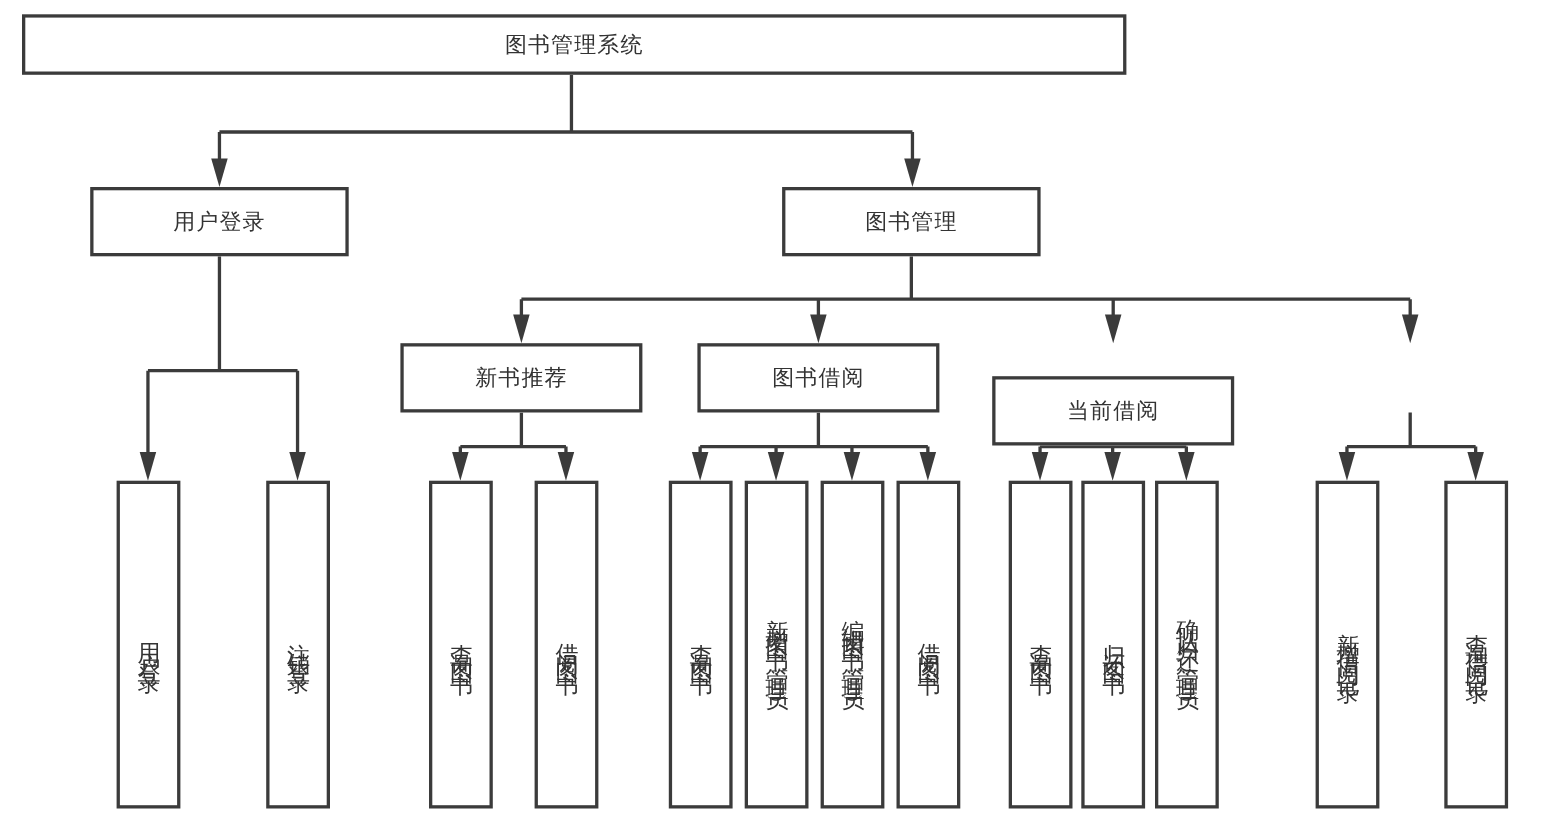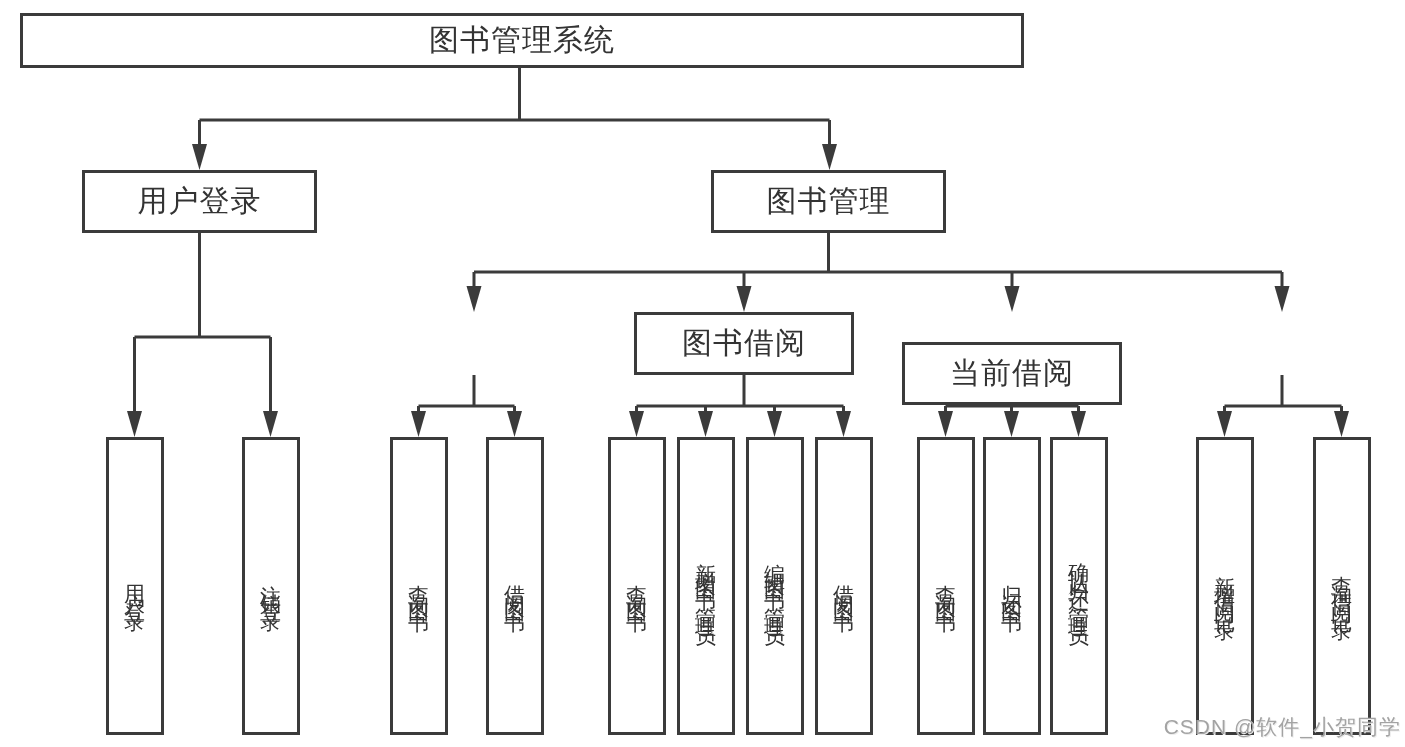--- a/index.html
+++ b/index.html
@@ -33,21 +33,21 @@
   .connector polygon { fill: var(--line); }
   .box {
     position: absolute;
     background: var(--box-fill);
     border: 3px solid var(--line);
     display: flex;
     align-items: center;
     justify-content: center;
     color: var(--text);
   }
-  .hbox { font-size: 30px; letter-spacing: 1px; }
+  .hbox { font-size: 20px; letter-spacing: 1px; }
   .root-box { left: 20px; top: 13px; width: 1004px; height: 55px; }
   .l2 { top: 170px; width: 235px; height: 63px; }
   .l3 { top: 312px; width: 220px; height: 63px; }
   .vbox { top: 437px; width: 58px; height: 298px; }
   .vbox span {
     writing-mode: vertical-rl;
     text-orientation: mixed;
     font-size: 21px;
     line-height: 1;
     letter-spacing: 9px;
@@ -112,20 +112,23 @@
     <span>图书管理系统</span>
   </div>
 
   <div class="box hbox l2" style="left:82px;">
     <span>用户登录</span>
   </div>
   <div class="box hbox l2" style="left:711px;">
     <span>图书管理</span>
   </div>
 
+  <div class="box hbox l3" style="left:364px;">
+    <span>新书推荐</span>
+  </div>
   <div class="box hbox l3" style="left:634px;">
     <span>图书借阅</span>
   </div>
   <div class="box hbox l3" style="left:902px;margin-top:30px;">
     <span>当前借阅</span>
   </div>
 
   <div class="box vbox" style="left:106px;">
     <span>用户登录</span>
   </div>
@@ -163,14 +166,13 @@
     <span>确认归还（管理员）</span>
   </div>
 
   <div class="box vbox" style="left:1196px;">
     <span>新增借阅记录</span>
   </div>
   <div class="box vbox" style="left:1313px;">
     <span>查询借阅记录</span>
   </div>
 
-  <div class="watermark">CSDN @软件_小贺同学</div>
 </div>
 
 </body></html>

